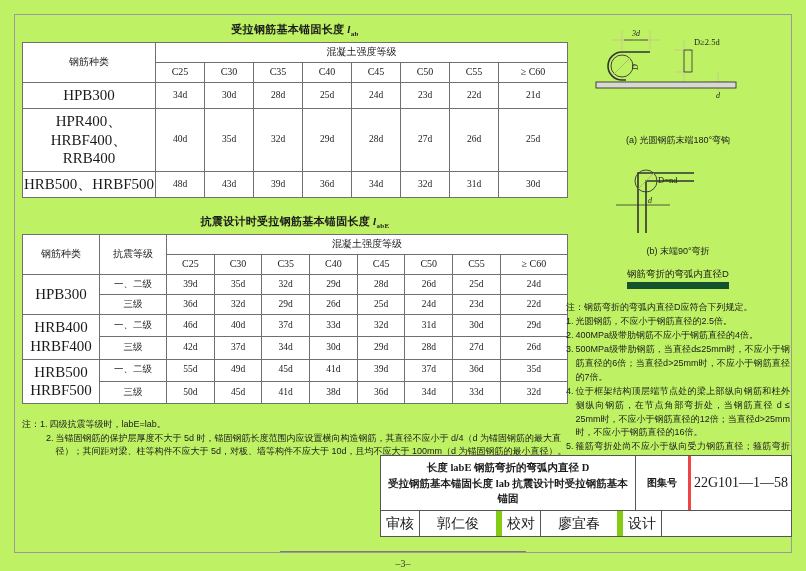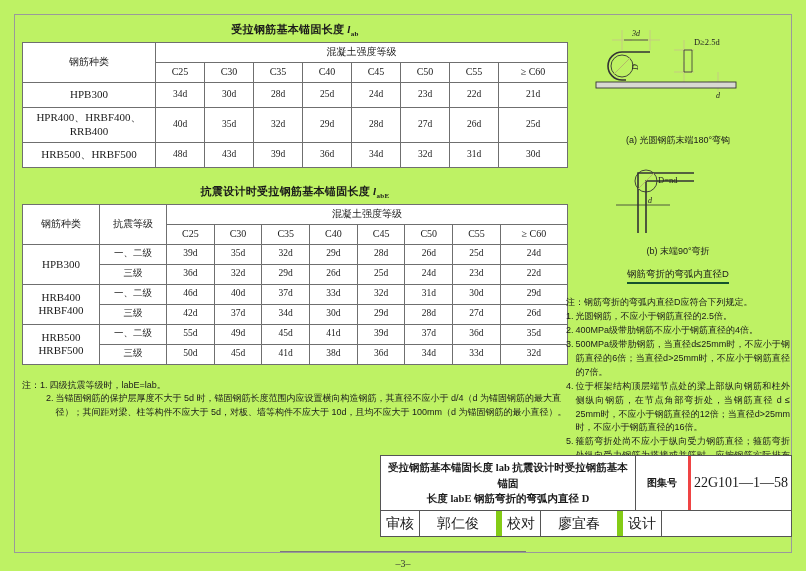--- a/index.html
+++ b/index.html
@@ -38,21 +38,21 @@
   table.dt th,table.dt td{
     border:1px solid #6f6f6f;
     text-align:center;
     vertical-align:middle;
     padding:3px 1px;
     font-weight:normal;
     line-height:1.25;
     white-space:nowrap;
   }
   table.dt th{font-size:10px;}
-  .kind-cell{font-size:11px;padding:4px 3px;}
+  .kind-cell{font-size:15px;padding:4px 3px;}
   .val{font-size:9.5px;}
   .t1 td,.t1 th{height:13px;}
   .t1 .r-kind{height:25px;}
   .t2 td,.t2 th{height:13px;}
 
   .notes{
     font-size:9px;line-height:1.5;margin-top:14px;
     font-family:"Liberation Sans","DejaVu Sans",sans-serif;
   }
   .notes .nrow{display:flex;}
@@ -62,21 +62,21 @@
 
   
   .fig-wrap{position:relative;width:224px;}
   .fig-cap{
     text-align:center;font-size:9px;margin-top:2px;
     font-family:"Liberation Sans","DejaVu Sans",sans-serif;
   }
   .fig-sub{
     text-align:center;font-size:9.5px;margin-top:10px;
     font-family:"Liberation Sans","DejaVu Sans",sans-serif;
-    border-bottom:2px solid #14532d;display:inline-block;
+    border-bottom:7px solid #14532d;display:inline-block;
     padding-bottom:1px;
   }
   .fig-sub-wrap{text-align:center;}
   .rnotes{
     font-size:9px;line-height:1.55;margin-top:12px;
     font-family:"Liberation Sans","DejaVu Sans",sans-serif;
   }
   .rnotes .nrow{display:flex;margin-bottom:0px;}
   .rnotes .num{flex:0 0 auto;white-space:nowrap;padding-right:2px;}
   .rnotes .txt{flex:1 1 auto;text-align:justify;}
@@ -384,22 +384,22 @@
       <div class="nrow">
         <span class="num">5.</span>
         <span class="txt">箍筋弯折处尚不应小于纵向受力钢筋直径；箍筋弯折处纵向受力钢筋为搭接或并筋时，应按钢筋实际排布情况确定箍筋弯弧内直径。</span>
       </div>
     </div>
   </div>
 
   <div class="titleblock">
     <div class="tb-top">
       <div class="tb-name">
+        <div>长度 labE  钢筋弯折的弯弧内直径 D</div>
         <div>受拉钢筋基本锚固长度 lab 抗震设计时受拉钢筋基本锚固</div>
-        <div>长度 labE  钢筋弯折的弯弧内直径 D</div>
       </div>
       <div class="tb-key">图集号</div>
       <div class="tb-val">22G101—1—58</div>
     </div>
     <div class="tb-bot">
       <div class="k">审核</div>
       <div class="v">郭仁俊</div>
       <div class="k">校对</div>
       <div class="v">廖宜春</div>
       <div class="k">设计</div>

